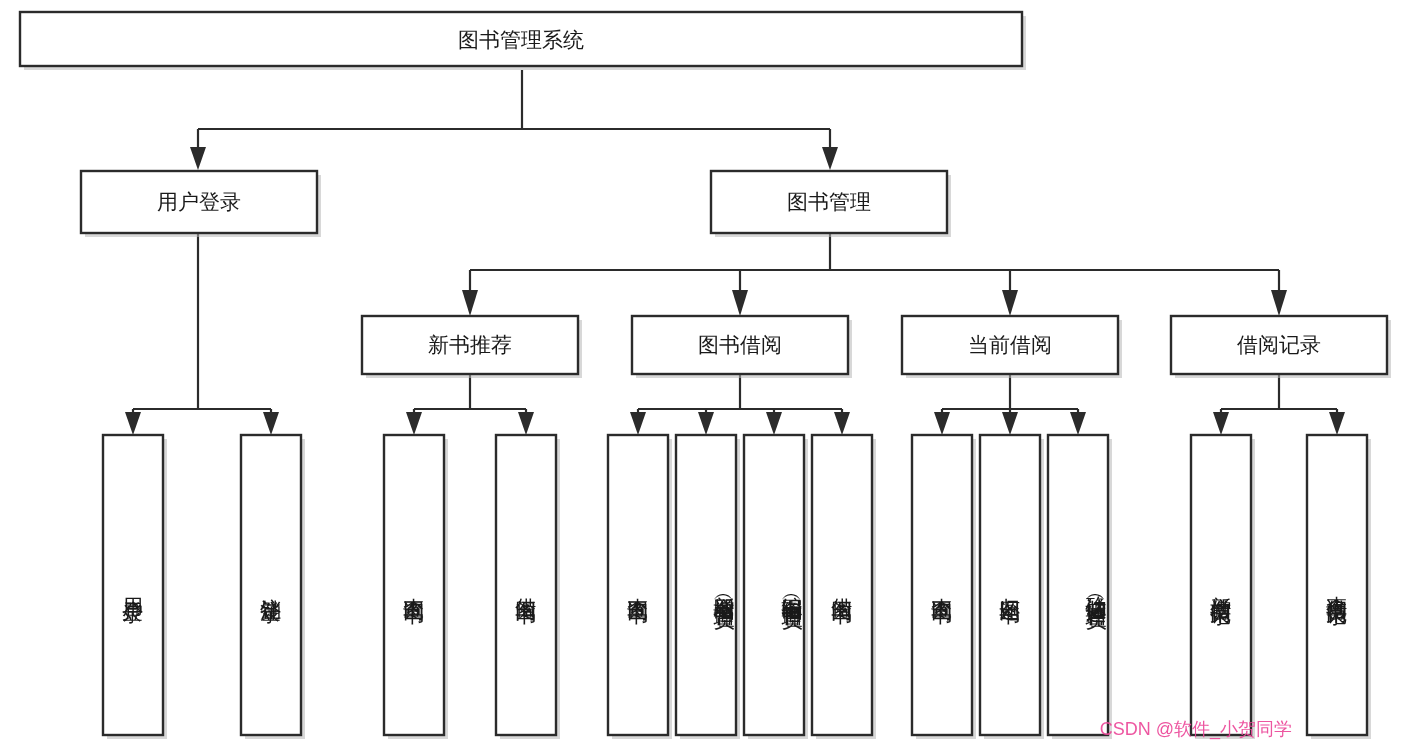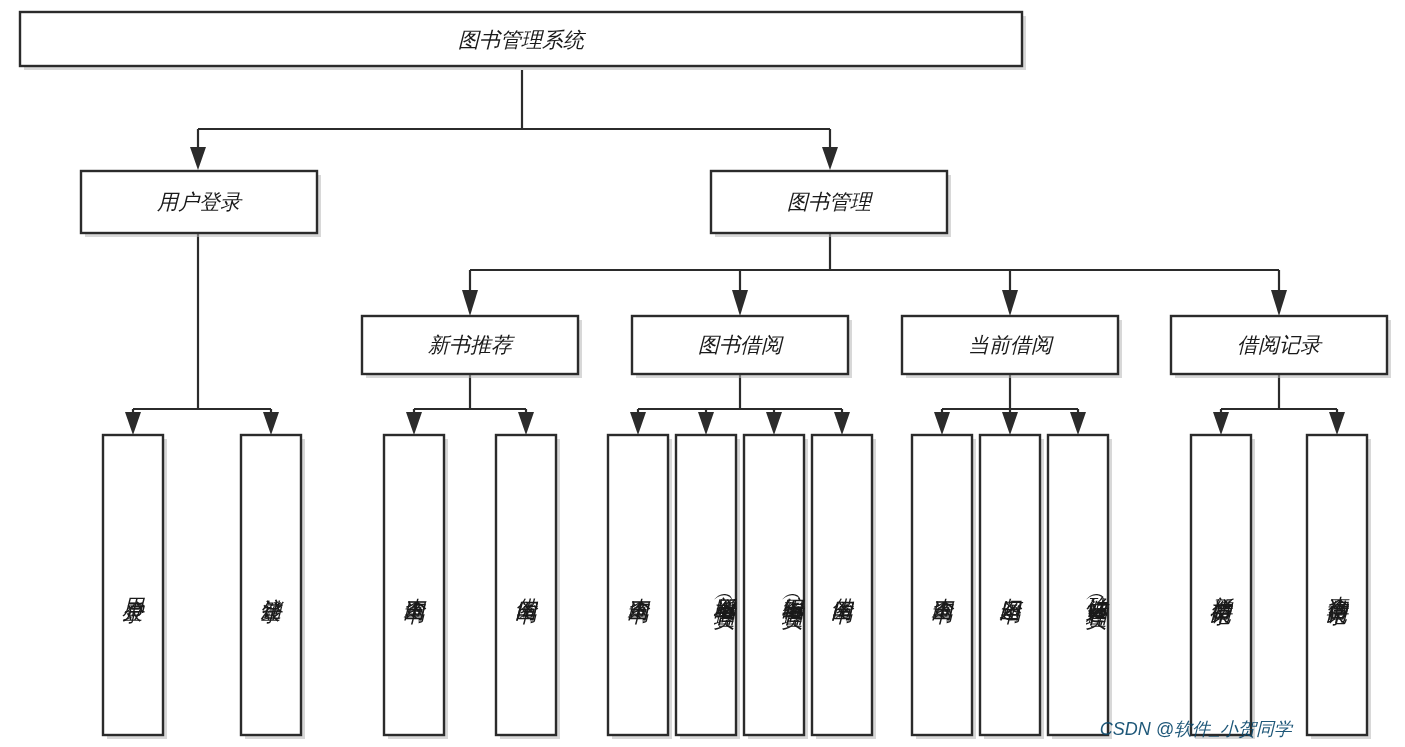--- a/index.html
+++ b/index.html
@@ -11,21 +11,20 @@
     width: 1405px;
     height: 747px;
     font-family: "Liberation Sans", "DejaVu Sans", sans-serif;
     overflow: hidden;
     position: relative;
   }
   #diagram-root {
     position: relative;
     width: 1300px;
     height: 747px;
-    font-style: italic;
   }
   svg.diagram {
     position: absolute;
     top: 0;
     left: 0;
     width: 1405px;
     height: 747px;
     display: block;
   }
   .node-box {
@@ -72,21 +71,21 @@
   }
   .v-label.center {
     align-items: center;
   }
   .watermark {
     position: absolute;
     right: 8px;
     bottom: 6px;
     font-family: "Liberation Sans", "DejaVu Sans", sans-serif;
     font-size: 18px;
-    color: #0c4a6e;
+    color: #ec4899;
     opacity: 0.92;
     white-space: nowrap;
     user-select: none;
   }
 </style>
 </head>
 <body>
 
 <div id="diagram-root">
 

